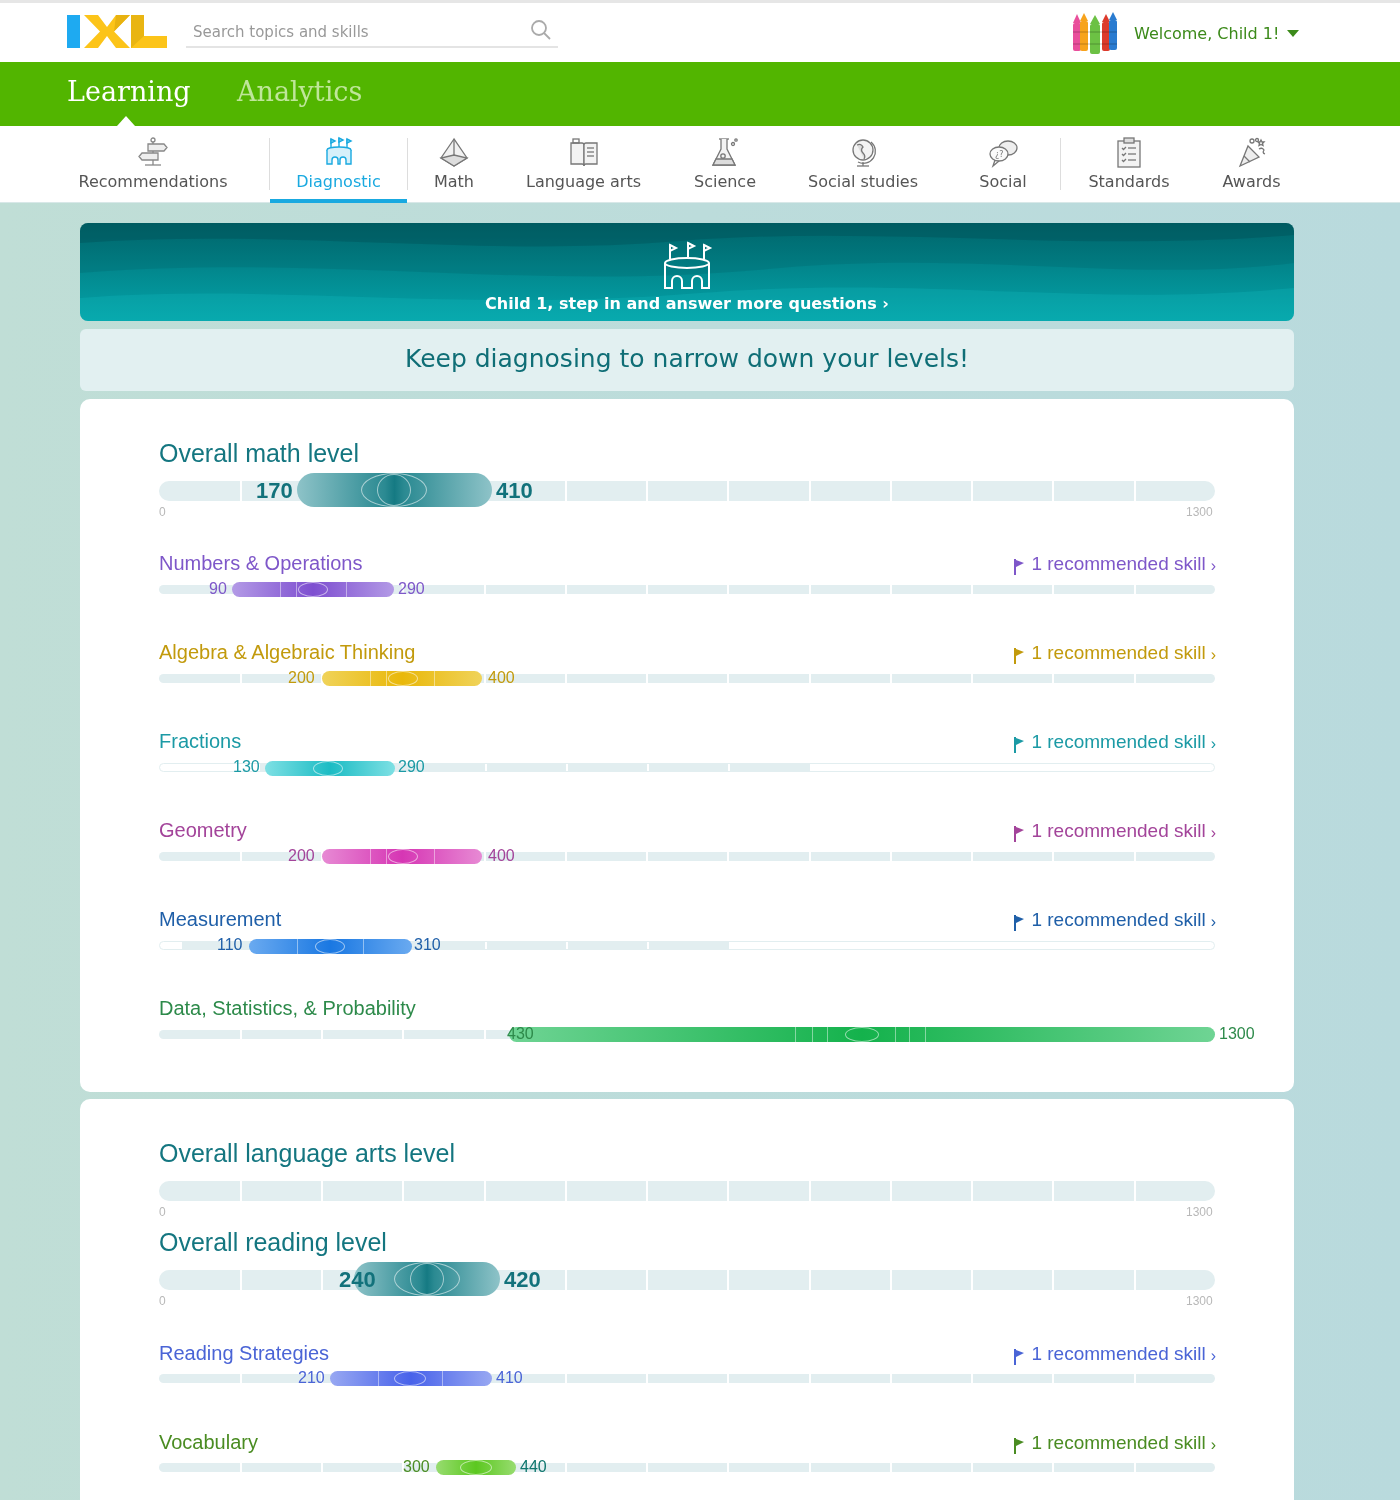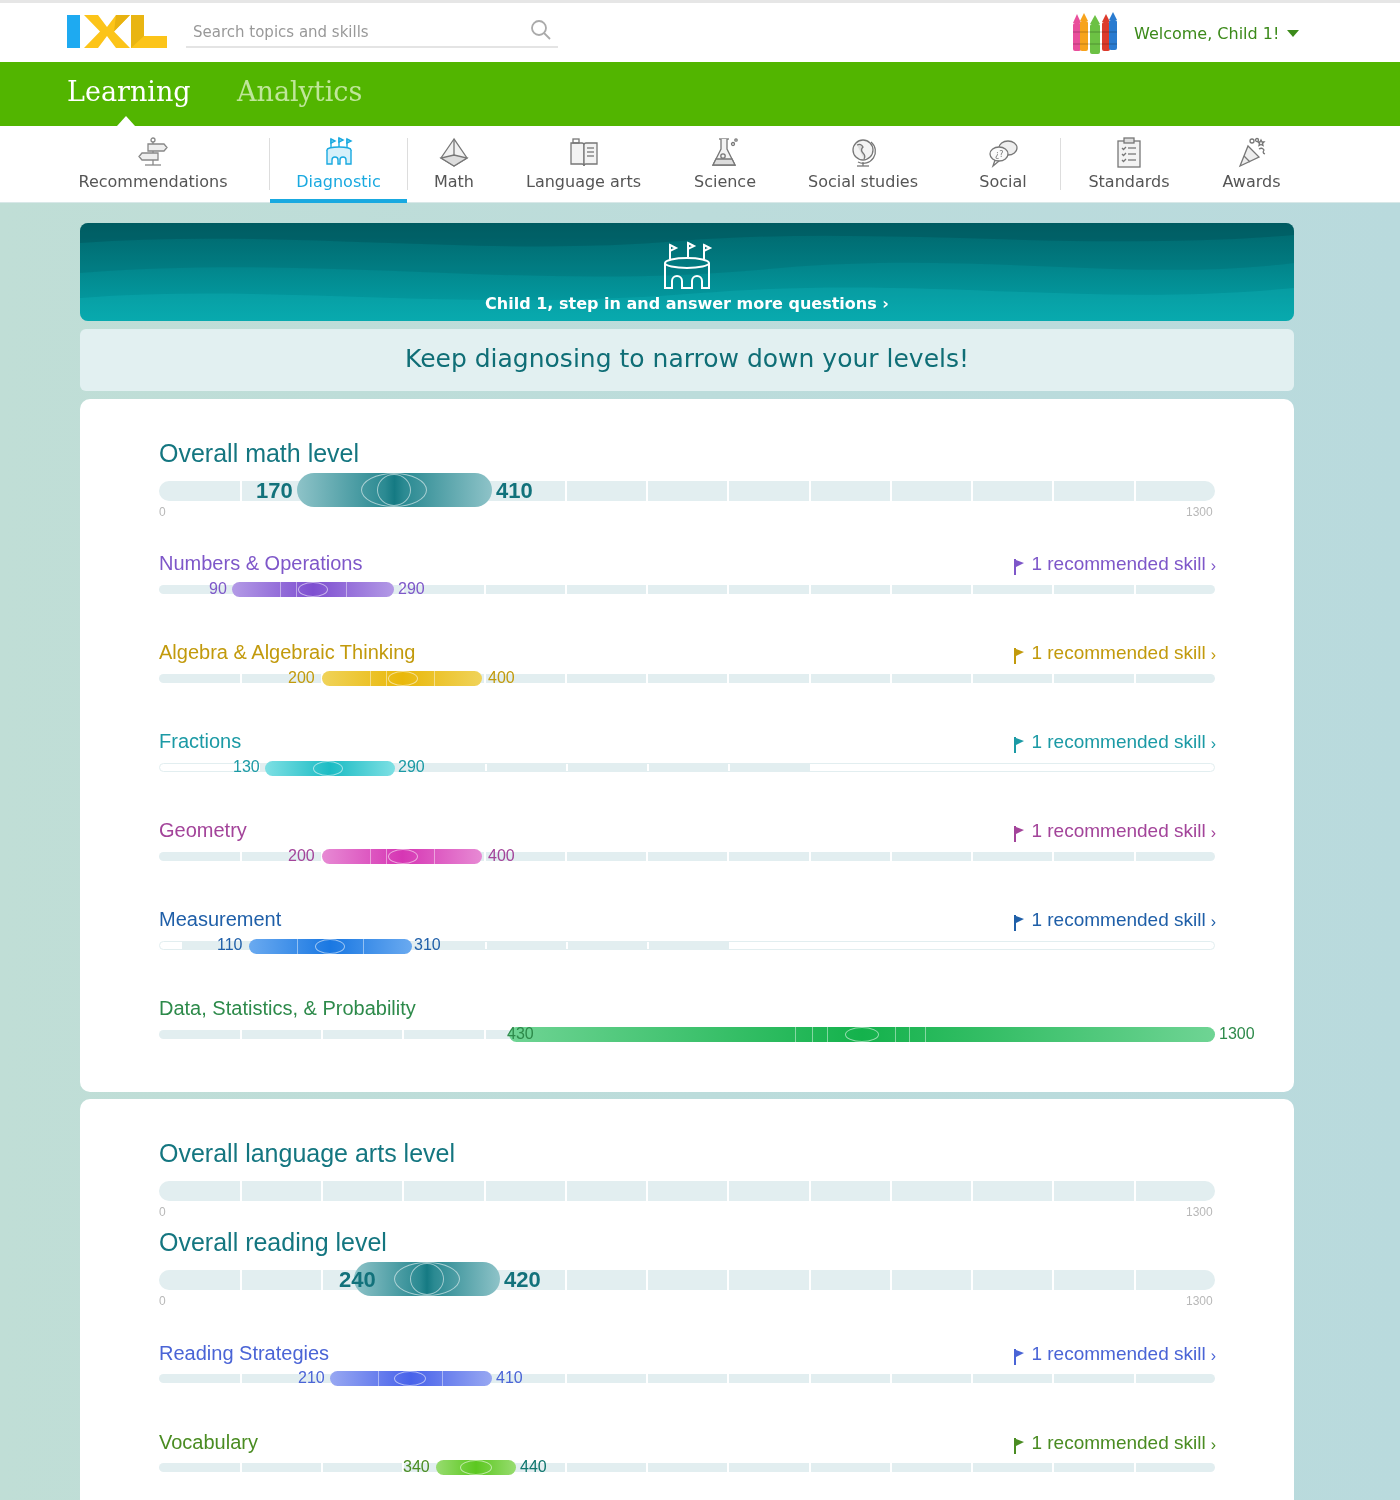--- a/index.html
+++ b/index.html
@@ -525,15 +525,15 @@
       <div class="tick" style="left:568px"></div>
       <div class="tick" style="left:650px"></div>
       <div class="tick" style="left:731px"></div>
       <div class="tick" style="left:812px"></div>
       <div class="tick" style="left:893px"></div>
       <div class="tick" style="left:975px"></div>
     <div class="pill" style="left:277px;top:-3px;width:80px;height:15px;background:linear-gradient(90deg,#98dc70,#5cc820 50%,#98dc70);">
       <div class="ring" style="left:24px;width:32px;"></div>
     </div>
   </div>
-  <span class="cat-num" style="left:323px;top:359px;color:#4a8c22;">340</span>
+  <span class="cat-num" style="left:323px;top:359px;color:#4a8c22;">300</span>
   <span class="cat-num" style="left:440px;top:359px;color:#0f766e;">440</span>
 </div>
 
 </body></html>

